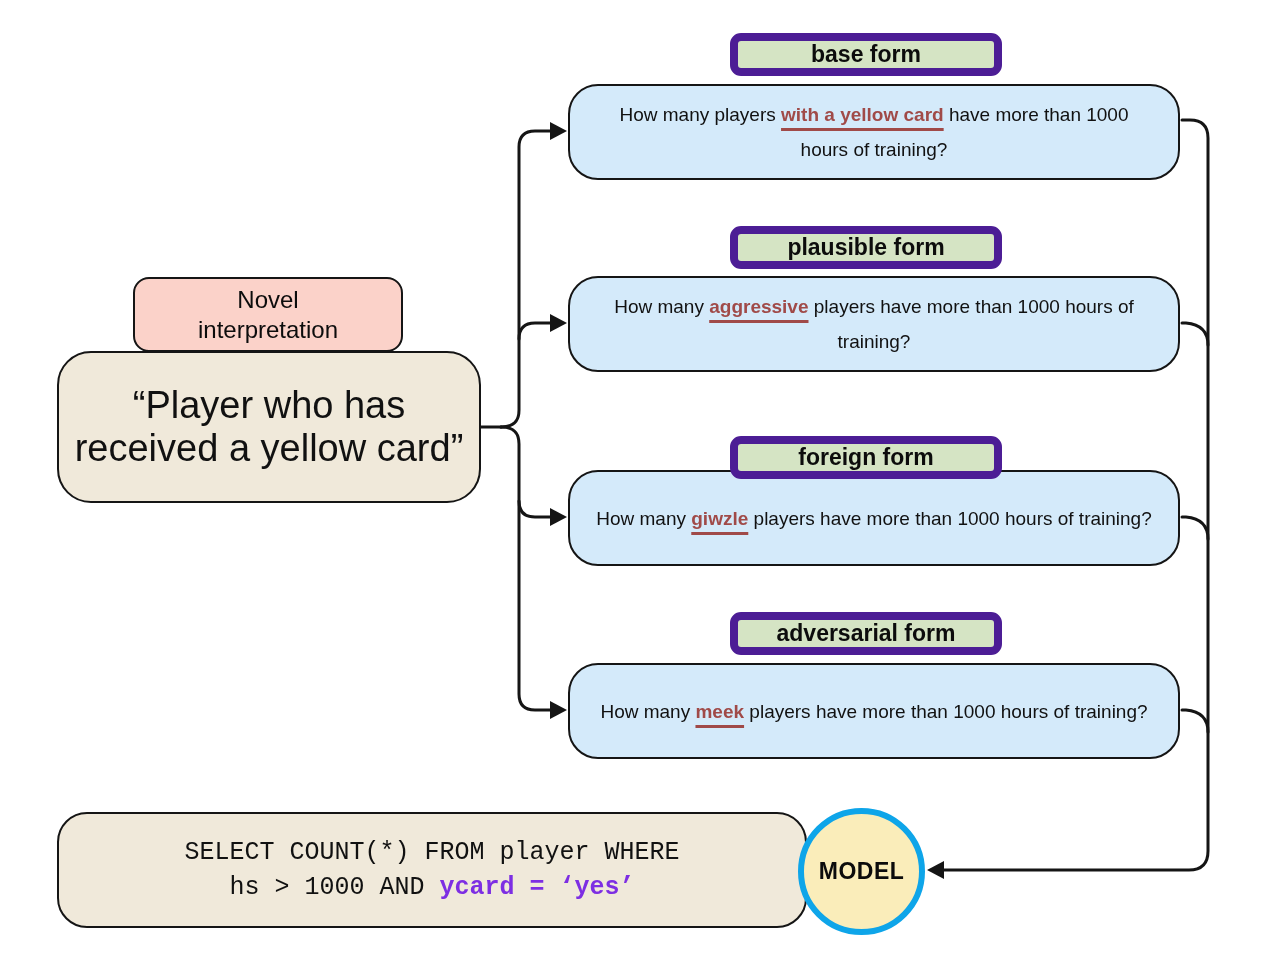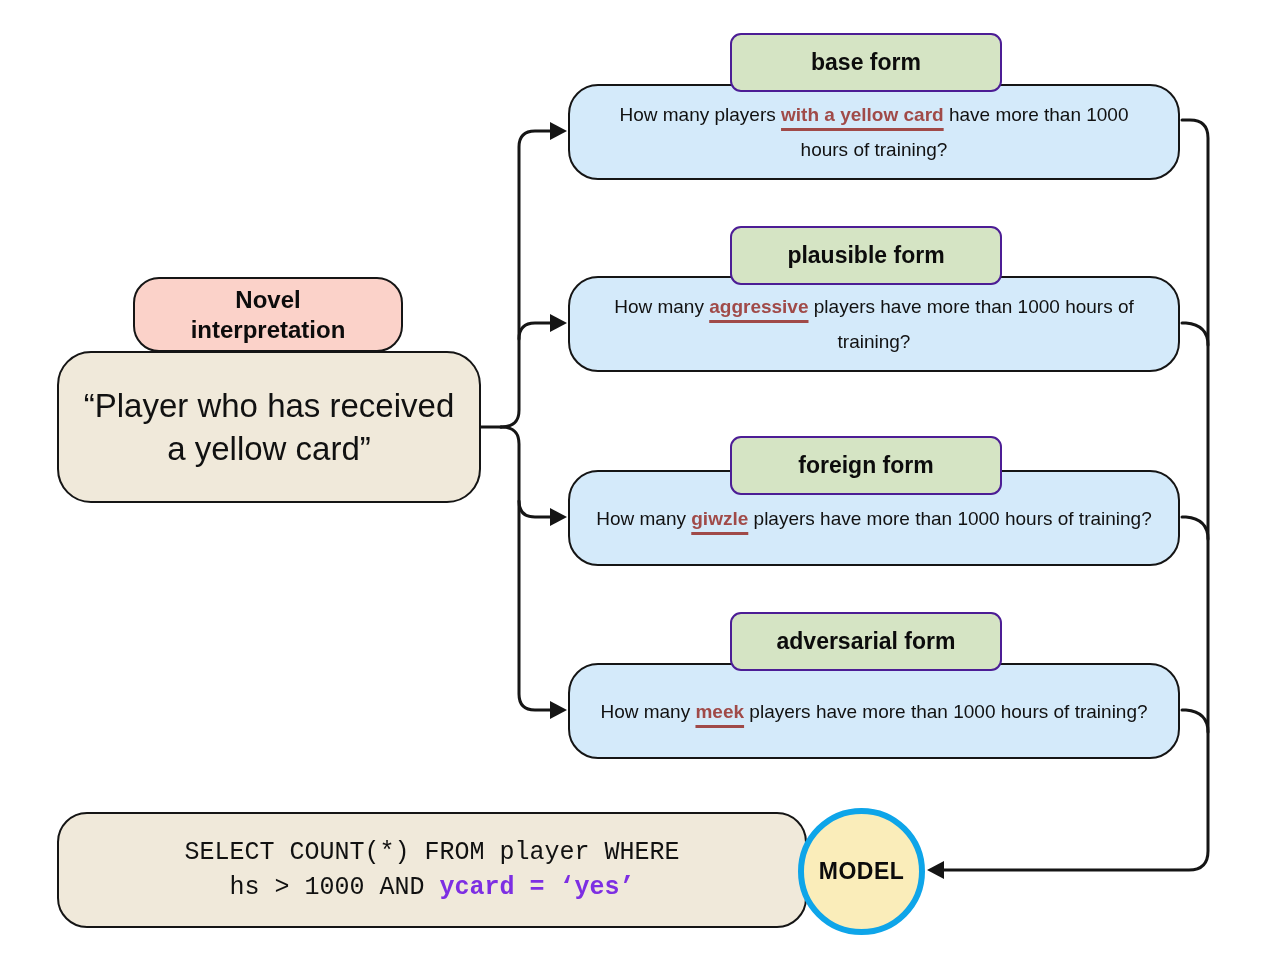--- a/index.html
+++ b/index.html
@@ -36,47 +36,47 @@
   #qbox-2{top:470px;}
   #qbox-3{top:663px;}
 
   
   .tag{
     position:absolute;box-sizing:border-box;z-index:3;
     display:flex;align-items:center;justify-content:center;
     font-weight:700;font-size:23px;color:#0c0c0c;
   }
   .tag.green{
-    left:730px;width:272px;height:59px;
-    background:#d5e4c4;border:2px solid #4c1d95;border-radius:11px;
+    left:730px;width:272px;height:43px;
+    background:#d5e4c4;border:8px solid #4c1d95;border-radius:11px;
   }
   #tag-0{top:33px;}
   #tag-1{top:226px;}
   #tag-2{top:436px;}
   #tag-3{top:612px;}
 
   
   #novel-tag{
     position:absolute;left:133px;top:277px;width:270px;height:75px;
     box-sizing:border-box;z-index:3;
-    background:#fbd2c9;border:2px solid #151515;border-radius:26px;
+    background:#fbd2c9;border:2px solid #151515;border-radius:16px;
     display:flex;flex-direction:column;align-items:center;justify-content:center;
-    font-weight:700;font-size:24px;line-height:30px;color:#0c0c0c;text-align:center;
+    font-weight:400;font-size:24px;line-height:30px;color:#0c0c0c;text-align:center;
   }
 
   
   .beige{
     position:absolute;box-sizing:border-box;z-index:2;
     background:#f0e9da;border:2.5px solid #151515;border-radius:34px;
     display:flex;align-items:center;justify-content:center;
   }
   #quote-box{left:57px;top:351px;width:424px;height:152px;}
   #quote-text{
     margin:0;padding:0 12px;text-align:center;
-    font-size:33px;line-height:43px;color:#111111;
+    font-size:38px;line-height:43px;color:#111111;
   }
   #sql-box{left:57px;top:812px;width:750px;height:116px;border-radius:30px;}
 
   
   #sql-tag{
     position:absolute;left:258px;top:757px;width:200px;height:66px;
     box-sizing:border-box;z-index:3;
     background:#fbd2c9;border:2.5px solid #151515;border-radius:50%;
     display:flex;align-items:center;justify-content:center;
     font-weight:700;font-size:25px;color:#0c0c0c;

